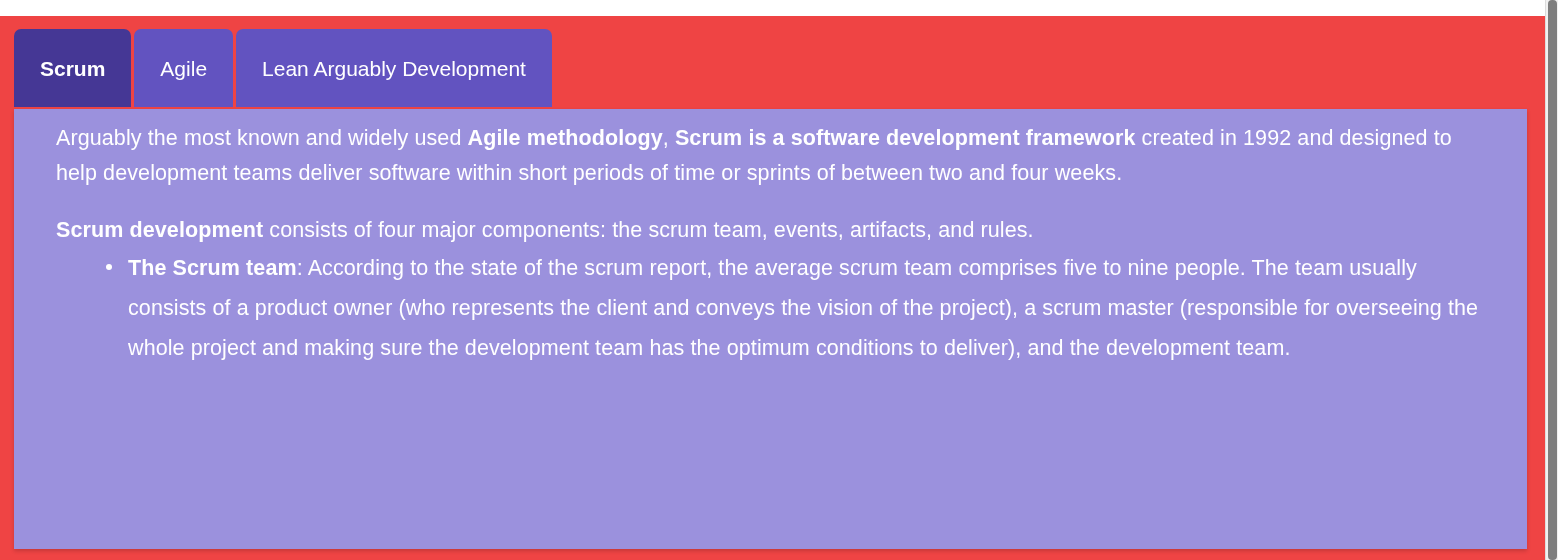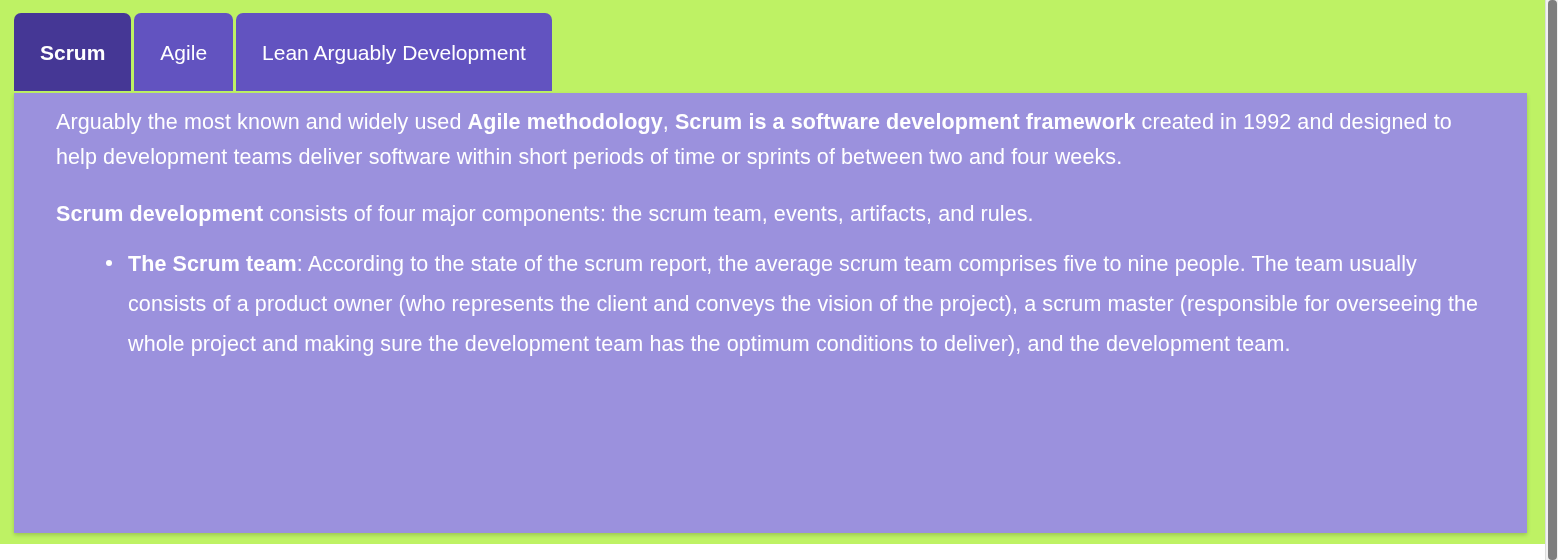--- a/index.html
+++ b/index.html
@@ -11,24 +11,24 @@
     width: 1558px;
     height: 560px;
     overflow: hidden;
     font-family: "Liberation Sans", sans-serif;
     position: relative;
   }
 
   .widget {
     position: absolute;
     left: 0;
-    top: 0;
+    top: 16px;
     width: 1545px;
     height: 544px;
-    background: #bef264;
+    background: #ef4444;
     box-sizing: border-box;
   }
 
   
   .tabbar {
     position: absolute;
     left: 14px;
     top: 13px;
     display: flex;
     align-items: flex-end;
@@ -79,21 +79,21 @@
     height: 4px;
     background: #eceaf2;
   }
 
   .para {
     font-size: 21.5px;
     line-height: 35px;
     margin: 0 0 22px 0;
     letter-spacing: 0.1px;
   }
-  .para:last-child { margin-bottom: 12px; }
+  .para:last-child { margin-bottom: 0; }
   .para b { font-weight: bold; }
 
   ul.bullets {
     margin: 0;
     padding: 0 0 0 50px;
     list-style: none;
   }
   ul.bullets li {
     position: relative;
     font-size: 21.5px;

